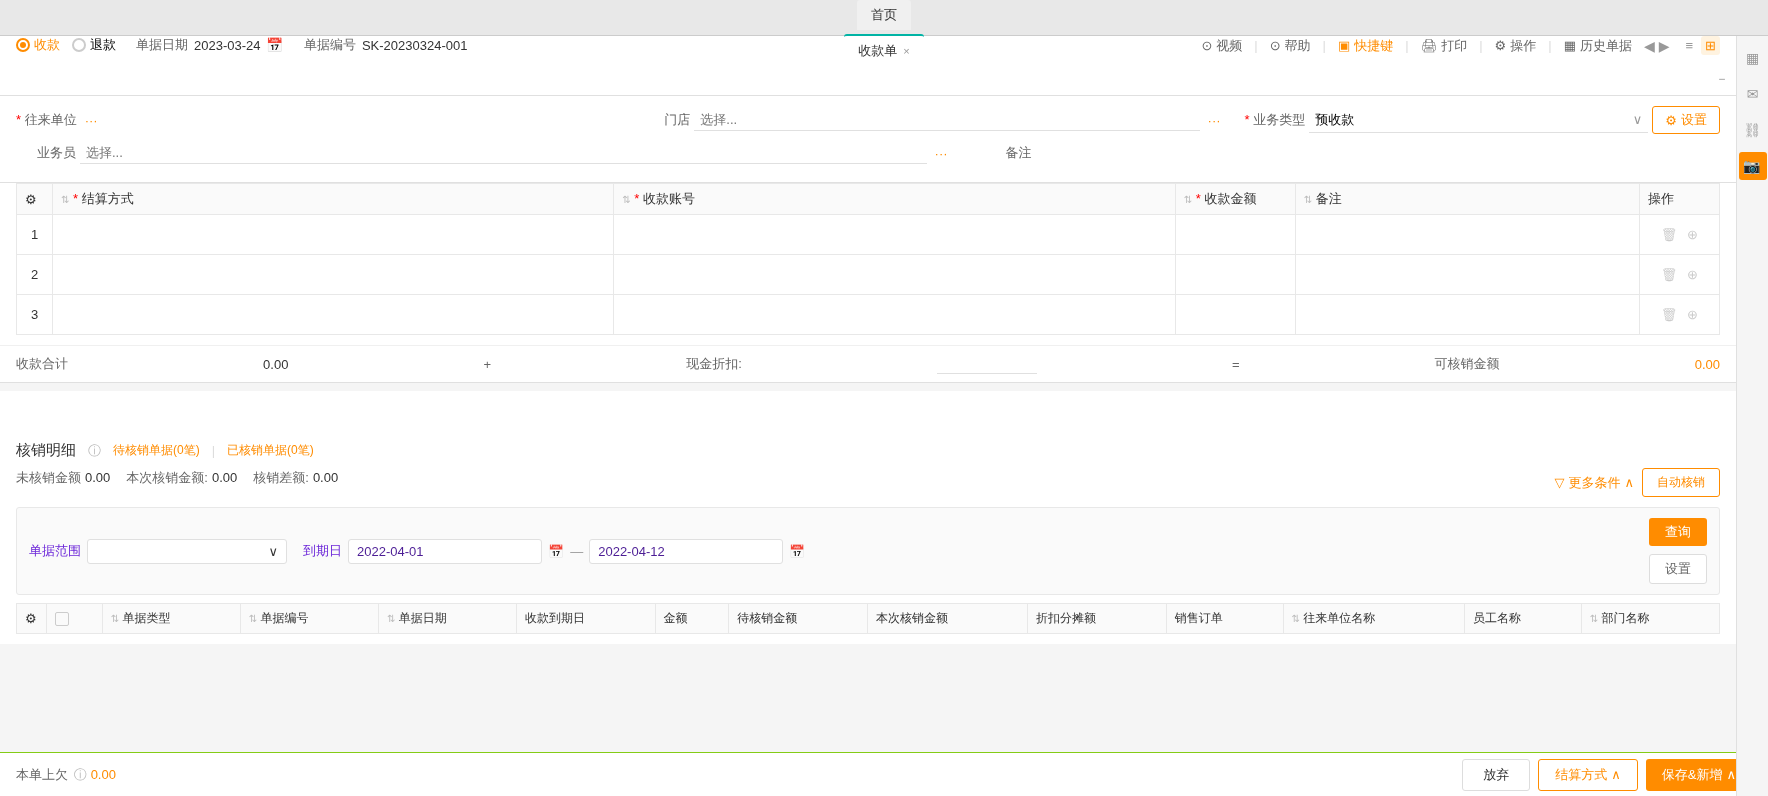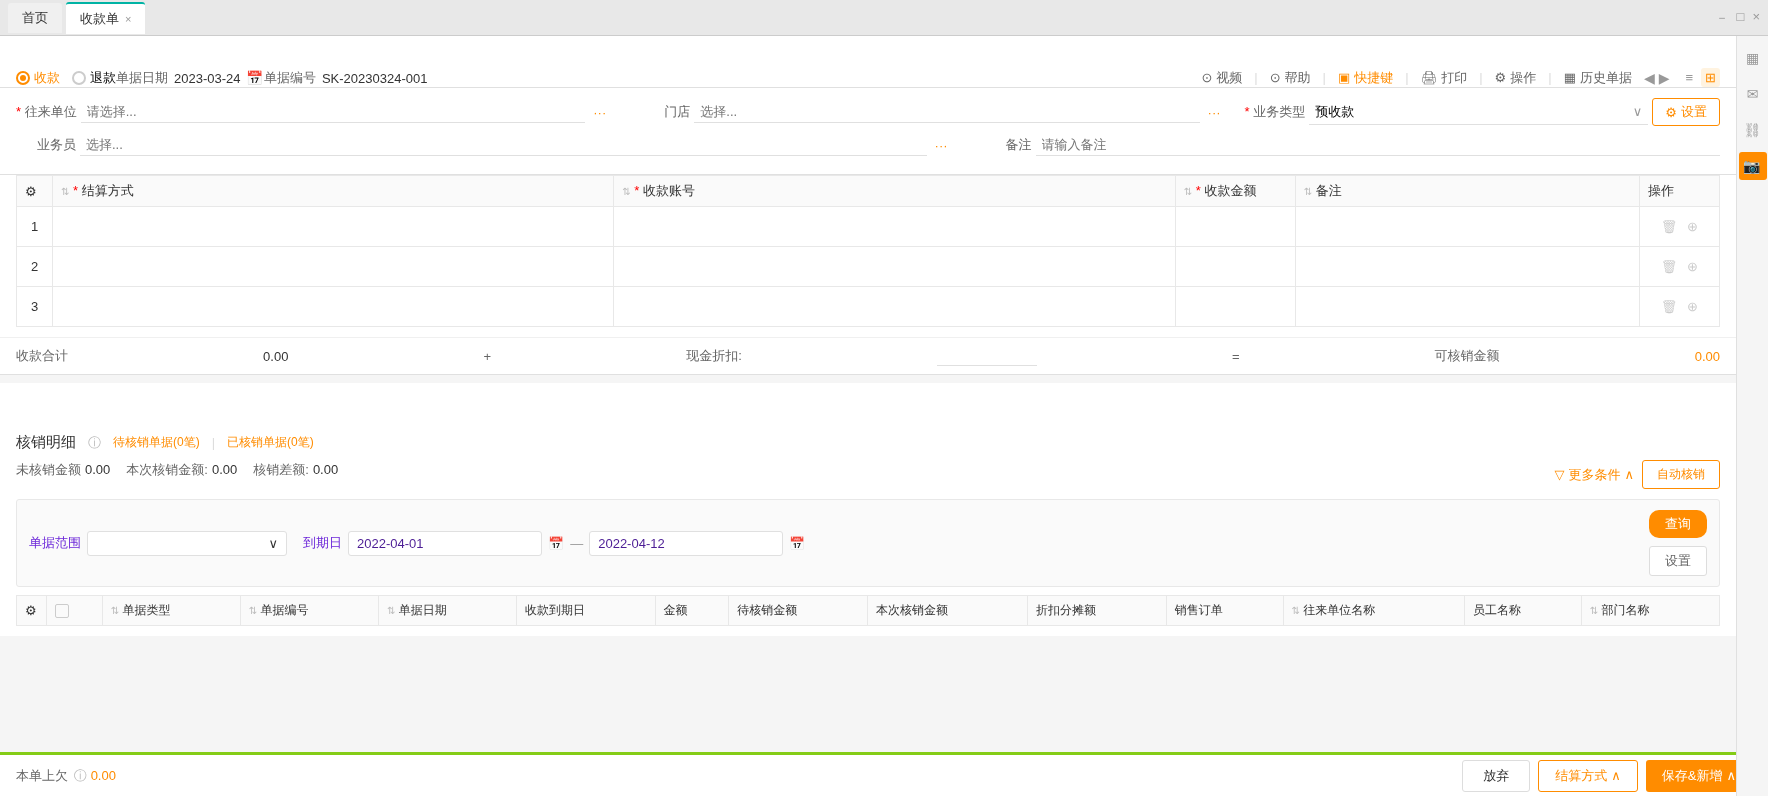--- a/index.html
+++ b/index.html
@@ -1,38 +1,38 @@
 <!DOCTYPE html>
 <html><head>
   <meta charset="utf-8">
   <style>
     * { box-sizing: border-box; margin: 0; padding: 0; font-family: 'Microsoft YaHei', Arial, sans-serif; font-size: 13px; }
     body { background: #f5f5f5; width: 1768px; height: 796px; overflow: hidden; }
 
     
     .tab-bar {
       display: flex; align-items: center; background: #e8e8e8; height: 36px;
-      border-bottom: 1px solid #ccc; padding: 0 8px; gap: 4px;
+      border-bottom: 1px solid #ccc; padding: 0 8px; gap: 4px; flex-direction: column;
     }
     .tab-home {
       background: #f0f0f0; padding: 6px 14px; border-radius: 3px 3px 0 0;
       color: #333; cursor: pointer; font-size: 13px;
     }
     .tab-active {
       background: #fff; padding: 6px 14px; border-radius: 3px 3px 0 0;
       color: #333; cursor: pointer; font-size: 13px; display: flex; align-items: center; gap: 6px;
       border-top: 2px solid #00b3a4;
     }
     .tab-close { color: #999; cursor: pointer; font-size: 11px; }
     .window-controls { margin-left: auto; display: flex; gap: 8px; color: #999; }
 
     
     .toolbar {
       background: #fff; border-bottom: 1px solid #e0e0e0;
-      height: 52px; display: flex; align-items: flex-end; padding: 0 16px; 
+      height: 60px; display: flex; align-items: flex-start; padding: 0 16px; gap: 20px;
     }
     .radio-group { display: flex; align-items: center; gap: 12px; }
     .radio-item { display: flex; align-items: center; gap: 4px; cursor: pointer; }
     .radio-selected { color: #ff8c00; }
     .radio-dot { width: 14px; height: 14px; border-radius: 50%; border: 2px solid #ff8c00; display: flex; align-items: center; justify-content: center; }
     .radio-dot-inner { width: 6px; height: 6px; border-radius: 50%; background: #ff8c00; }
     .radio-empty { width: 14px; height: 14px; border-radius: 50%; border: 2px solid #ccc; }
     .toolbar-field { display: flex; align-items: center; gap: 6px; }
     .toolbar-label { color: #666; white-space: nowrap; }
     .toolbar-value { color: #333; font-weight: 500; }
@@ -133,40 +133,40 @@
       justify-content: space-between; cursor: pointer; gap: 8px;
     }
     .filter-date-input {
       border: 1px solid #e0e0e0; border-radius: 3px; padding: 4px 8px;
       background: #fff; color: #4c1d95; min-width: 100px;
     }
     .date-range { display: flex; align-items: center; gap: 6px; }
     .date-sep { color: #999; }
     .query-btn {
       background: #ff8c00; color: #fff; border: none; padding: 5px 16px;
-      border-radius: 10px; cursor: pointer; font-size: 13px; margin-left: auto;
+      border-radius: 3px; cursor: pointer; font-size: 13px; margin-left: auto;
     }
     .setting-btn2 {
       background: #fff; border: 1px solid #ddd; color: #666;
       padding: 5px 14px; border-radius: 3px; cursor: pointer; font-size: 13px;
     }
 
     
     .bottom-table { width: 100%; border-collapse: collapse; }
     .bottom-table th {
       background: #fafafa; border: 1px solid #e8e8e8; padding: 6px 8px;
       text-align: left; color: #333; font-weight: normal; white-space: nowrap; font-size: 12px;
     }
     .checkbox-col { width: 30px; text-align: center; }
     .check-box { width: 14px; height: 14px; border: 1px solid #ccc; border-radius: 2px; cursor: pointer; }
 
     
     .footer {
       position: fixed; bottom: 0; left: 0; right: 0; height: 44px;
-      background: #fff; border-top: 3px solid #84cc16;
+      background: #fff; border-top: 1px solid #84cc16;
       display: flex; align-items: center; padding: 0 16px; gap: 12px;
     }
     .footer-stat { display: flex; align-items: center; gap: 4px; }
     .footer-stat-label { color: #666; }
     .footer-stat-value { color: #ff8c00; font-weight: 500; }
     .footer-buttons { margin-left: auto; display: flex; gap: 8px; }
     .btn-discard {
       background: #fff; border: 1px solid #ddd; color: #333;
       padding: 6px 20px; border-radius: 3px; cursor: pointer; font-size: 13px;
     }
@@ -280,21 +280,20 @@
   </div>
 
   <div class="form-area">
     <div class="form-row">
 
       <div class="form-field" style="flex: 2.5; gap: 4px;">
         <span class="field-label">
           <span style="color: #f00;">*</span>
           <span>往来单位</span>
         </span>
-        <input class="field-input" type="text" placeholder="请选择..." style="">
         <span class="field-dots">···</span>
       </div>
 
       <div class="form-field" style="flex: 2.5; gap: 4px; margin-left: 20px;">
         <span class="field-label">门店</span>
         <input class="field-input" type="text" placeholder="选择..." style="">
         <span class="field-dots">···</span>
       </div>
 
       <div class="form-field" style="flex: 2; gap: 4px; margin-left: 20px;">
@@ -317,21 +316,20 @@
 
       <div class="form-field" style="flex: 2.5; gap: 4px;">
         <span class="field-label" style="min-width: 60px;">业务员</span>
         <input class="field-input" type="text" placeholder="选择..." style="">
         <span class="field-dots">···</span>
       </div>
 
 
       <div class="form-field" style="flex: 2; gap: 4px; margin-left: 20px;">
         <span class="field-label">备注</span>
-        <input class="field-input" type="text" placeholder="请输入备注" style="">
       </div>
     </div>
   </div>
 
   <div class="table-container">
     <table class="data-table">
       <thead>
         <tr>
           <th style="width: 36px;">
             <span>⚙</span>

